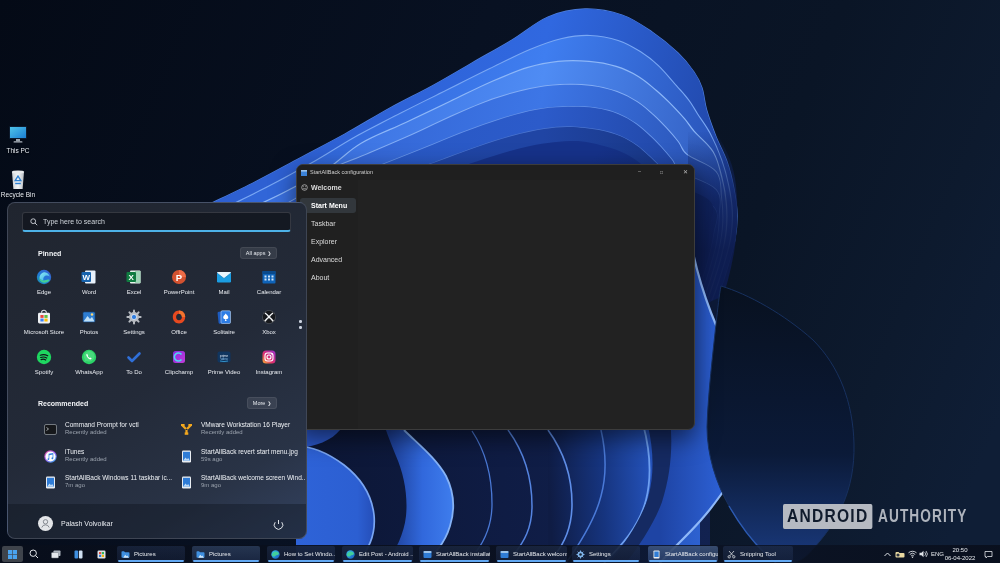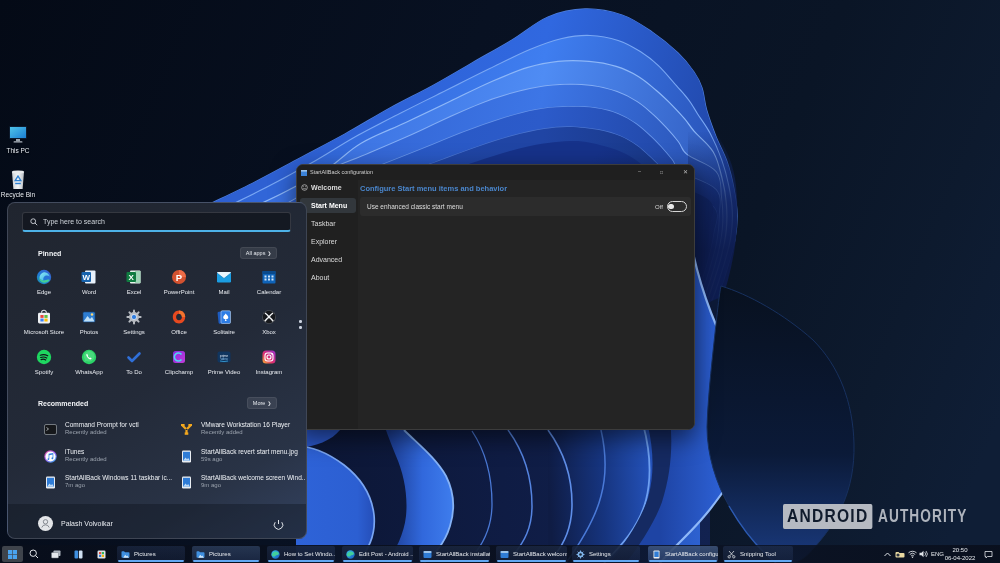--- a/index.html
+++ b/index.html
@@ -237,29 +237,20 @@
           <circle cx="5.1" cy="3" r="0.5" fill="#cfcfcf"></circle>
       </svg>
       <div class="sitem" style="top:3.5px; font-weight:bold;">Welcome</div>
       <div class="abs" style="left:3px; top:18px; width:56px; height:15px; background:#32373c; border-radius:3px;"></div>
       <div class="sitem" style="top:21.5px; font-weight:bold; color:#fff;">Start Menu</div>
       <div class="sitem" style="top:39.5px;">Taskbar</div>
       <div class="sitem" style="top:57.5px;">Explorer</div>
       <div class="sitem" style="top:75.5px;">Advanced</div>
       <div class="sitem" style="top:93.5px;">About</div>
     </div>
-    <div class="main">
-      <div class="abs" style="left:2px; top:4px; font-size:7.5px; font-weight:bold; color:#4a86cc;">Configure Start menu items and behavior</div>
-      <div class="abs" style="left:2px; top:17px; width:331px; height:19px; background:#2c2c2c; border-radius:3px;">
-        <span class="abs" style="left:7px; top:6px; font-size:6.5px; color:#dedede;">Use enhanced classic start menu</span>
-        <span class="abs" style="right:28px; top:6.5px; font-size:6px; color:#d8d8d8;">Off</span>
-        <span class="abs" style="right:4px; top:4px; width:20px; height:10.5px; border:1px solid #d6d6d6; border-radius:6px;"></span>
-        <span class="abs" style="right:17.5px; top:6.5px; width:5.5px; height:5.5px; background:#e8e8e8; border-radius:50%;"></span>
-      </div>
-    </div>
   </div>
 
   <div id="sm">
     <div class="search">
       <svg style="margin:0 5px 0 7px;" width="8" height="8" viewBox="0 0 8 8">
         <circle cx="3.2" cy="3.2" r="2.4" fill="none" stroke="#cfd4da" stroke-width="0.9"></circle>
         <path d="M5 5 L7.2 7.2" stroke="#cfd4da" stroke-width="0.9"></path>
       </svg>
       Type here to search
     </div>

